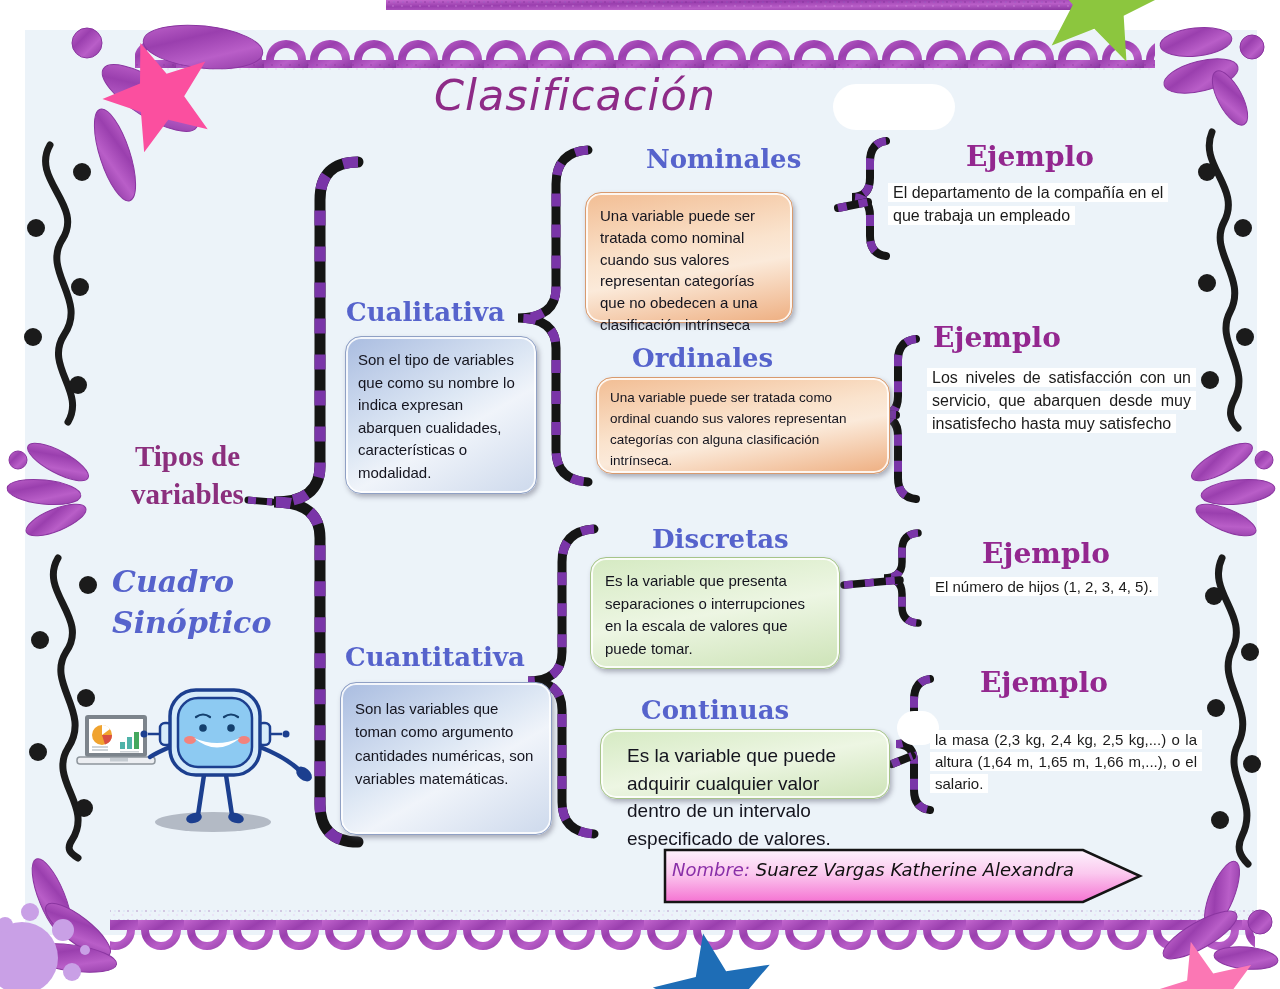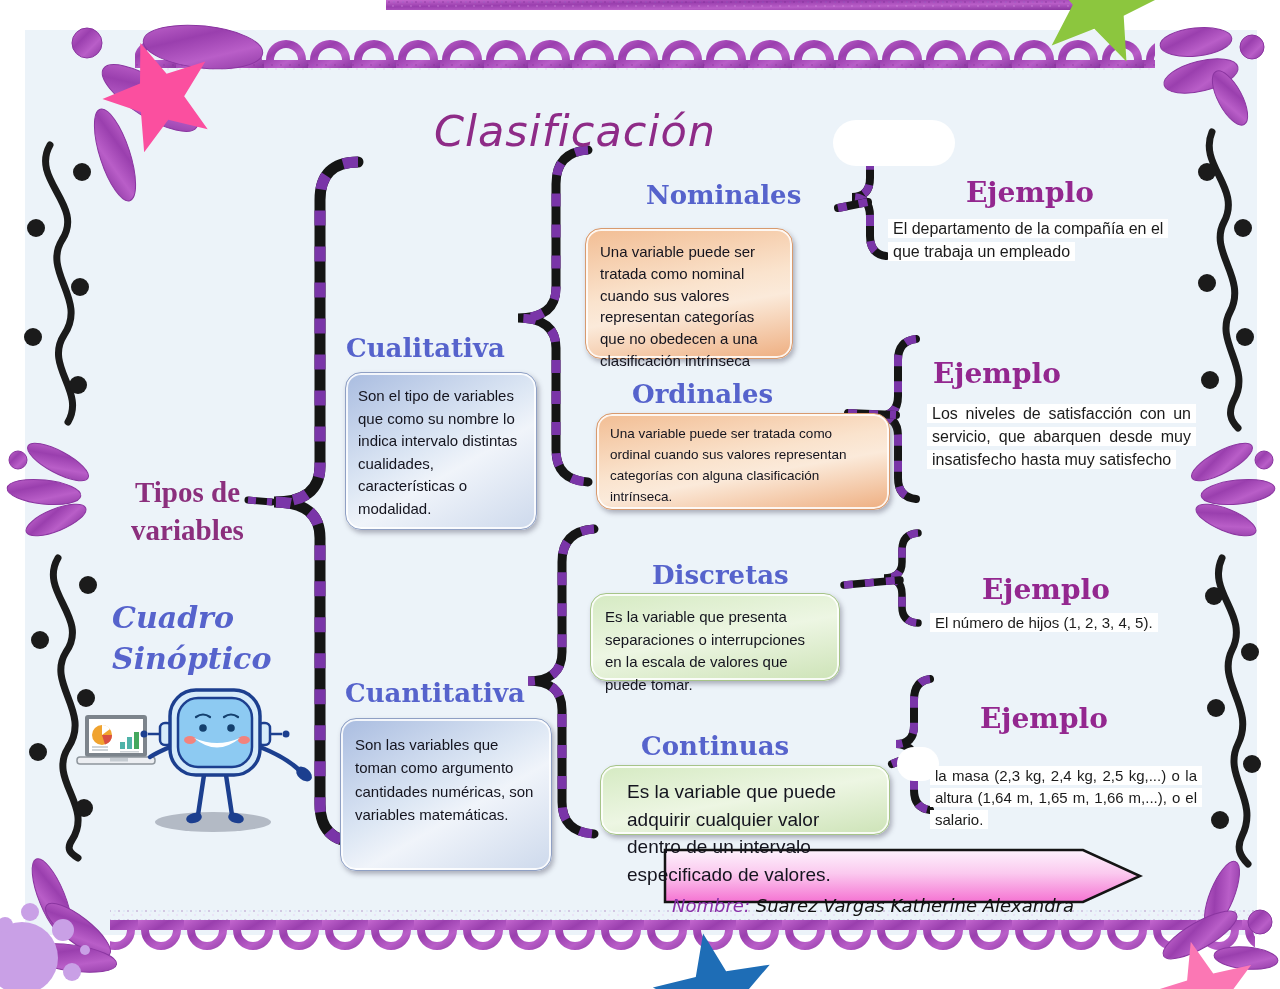--- a/index.html
+++ b/index.html
@@ -1,21 +1,21 @@
 <!DOCTYPE html>
 <html><head>
 <meta charset="utf-8">
 <style>
   html,body{margin:0;padding:0;}
   body{width:1280px;height:989px;position:relative;background:#ffffff;overflow:hidden;
        font-family:"Liberation Sans",sans-serif;}
   .abs{position:absolute;}
   #panel{left:25px;top:30px;width:1232px;height:905px;background:#ecf3f9;}
   #decor{left:0;top:0;width:1280px;height:989px;pointer-events:none;z-index:1;}
-  .content{z-index:2;margin-top:36px;}
+  .content{z-index:2;}
   #title{left:425px;top:70px;width:300px;text-align:center;font-family:"DejaVu Sans",sans-serif;
          font-style:italic;font-weight:300;font-size:43px;color:#8e2b87;letter-spacing:1px;}
   #title-blob{left:833px;top:84px;width:122px;height:46px;background:#fff;border-radius:23px;}
   #blob2{left:897px;top:711px;width:42px;height:34px;background:#fff;border-radius:17px;}
   .branch-label{font-family:"DejaVu Serif",serif;font-weight:bold;color:#5663cc;font-size:26px;}
   #lbl-nominales{left:646px;top:144px;}
   #lbl-cualitativa{left:346px;top:297px;}
   #lbl-ordinales{left:632px;top:343px;}
   #lbl-discretas{left:652px;top:524px;}
   #lbl-cuantitativa{left:345px;top:642px;}
@@ -26,21 +26,21 @@
   #ej-discretas{left:982px;top:537px;}
   #ej-continuas{left:980px;top:666px;}
   .node-box{box-sizing:border-box;border-radius:16px;color:#14141e;
             box-shadow:2px 3px 5px rgba(90,90,110,.45), inset 0 0 0 2px rgba(255,255,255,.85);}
   .blue{background:linear-gradient(150deg,#a9bce0 0%,#dde7f4 45%,#f0f4fa 60%,#cdd9ec 100%);border:1px solid #8fa0c4;}
   .orange{background:linear-gradient(170deg,#f2bd93 0%,#fae3cd 45%,#fbeada 60%,#eeae80 100%);border:1px solid #d89a6e;}
   .green{background:linear-gradient(170deg,#d5eac2 0%,#edf6e3 50%,#cde3b7 100%);border:1px solid #a6c489;}
   #box-cualitativa{left:345px;top:336px;width:192px;height:158px;padding:12px;font-size:15px;line-height:1.5;}
   #box-nominales{left:585px;top:192px;width:208px;height:131px;padding:12px 14px;font-size:15px;line-height:1.45;}
   #box-ordinales{left:596px;top:377px;width:294px;height:97px;padding:10px 13px;font-size:13.5px;line-height:1.55;}
-  #box-discretas{left:590px;top:557px;width:250px;height:88px;padding:12px 14px;font-size:15px;line-height:1.5;}
+  #box-discretas{left:590px;top:557px;width:250px;height:112px;padding:12px 14px;font-size:15px;line-height:1.5;}
   #box-cuantitativa{left:340px;top:682px;width:212px;height:153px;padding:14px;font-size:15px;line-height:1.55;}
   #box-continuas{left:600px;top:729px;width:290px;height:70px;padding:12px 26px;font-size:19px;line-height:1.45;}
   .example-text{color:#1b1b1b;font-size:16px;line-height:1.45;}
   .hl{background:#fff;padding:1px 5px;-webkit-box-decoration-break:clone;box-decoration-break:clone;}
   #ex-nominales{left:888px;top:181px;width:278px;}
   #ex-ordinales{left:927px;top:366px;width:269px;text-align:justify;}
   #ex-discretas{left:930px;top:576px;width:290px;font-size:15px;}
   #ex-continuas{left:930px;top:729px;width:272px;text-align:justify;font-size:15px;}
   #root-label{left:90px;top:438px;width:195px;font-family:Liberation Serif, serif;font-weight:bold;
               font-size:29px;line-height:1.3;color:#8b2f7d;text-align:center;}
@@ -275,21 +275,21 @@
 
 <div id="title-blob" class="abs content"></div>
 <div id="blob2" class="abs content"></div>
 
 <div id="title" class="abs content">Clasificación</div>
 
 <div id="root-label" class="abs content">Tipos de variables</div>
 <div id="root-subtitle" class="abs content">Cuadro Sinóptico</div>
 
 <div id="lbl-cualitativa" class="abs content branch-label">Cualitativa</div>
-<div id="box-cualitativa" class="abs content node-box blue">Son el tipo de variables que como su nombre lo indica intervalo distintas cualidades, características o modalidad.</div>
+<div id="box-cualitativa" class="abs content node-box blue">Son el tipo de variables que como su nombre lo indica expresan abarquen cualidades, características o modalidad.</div>
 
 <div id="lbl-cuantitativa" class="abs content branch-label">Cuantitativa</div>
 <div id="box-cuantitativa" class="abs content node-box blue">Son las variables que toman como argumento cantidades numéricas, son variables matemáticas.</div>
 
 <div id="lbl-nominales" class="abs content branch-label">Nominales</div>
 <div id="box-nominales" class="abs content node-box orange">Una variable puede ser tratada como nominal cuando sus valores representan categorías que no obedecen a una clasificación intrínseca</div>
 <div id="ej-nominales" class="abs content ejemplo-h">Ejemplo</div>
 <div id="ex-nominales" class="abs content example-text"><span class="hl">El departamento de la compañía en el que trabaja un empleado</span></div>
 
 <div id="lbl-ordinales" class="abs content branch-label">Ordinales</div>

